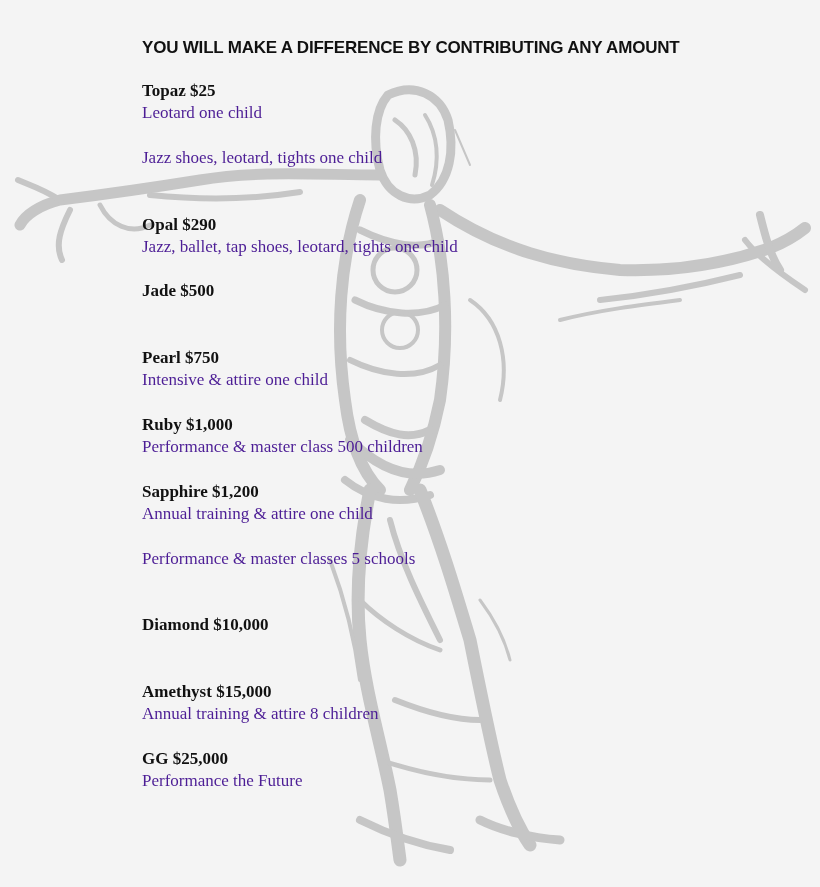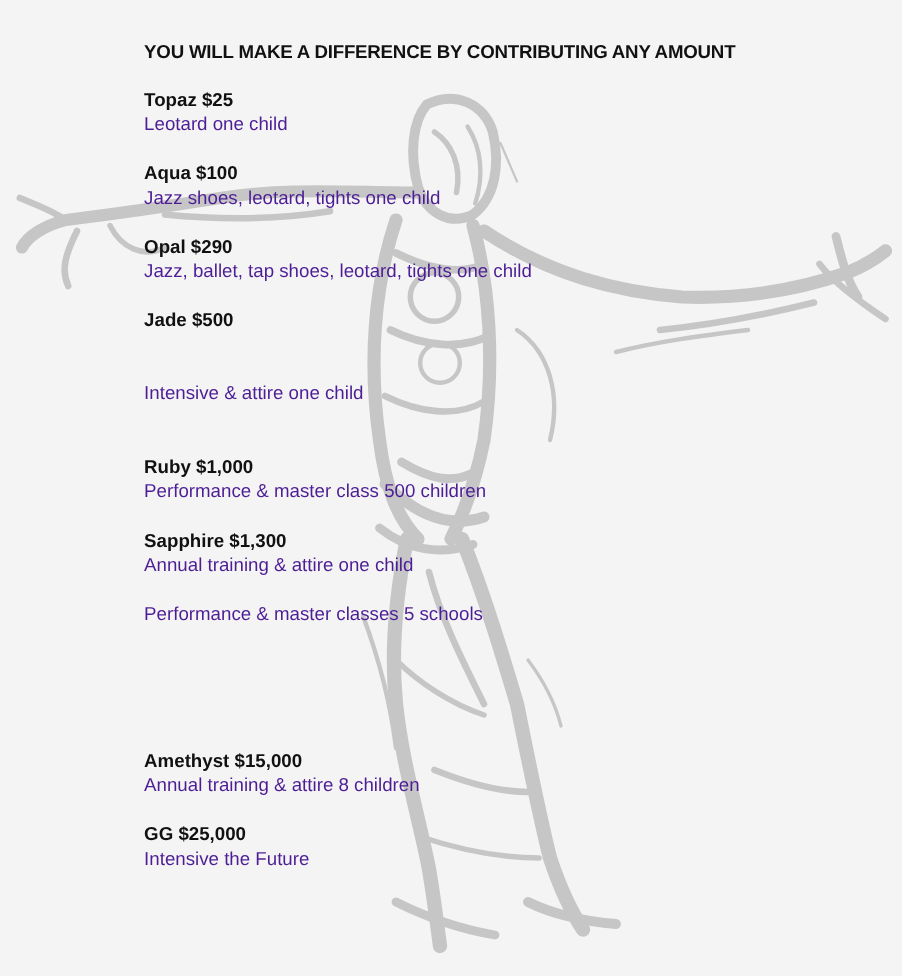--- a/index.html
+++ b/index.html
@@ -10,32 +10,33 @@
       overflow: hidden;
       font-family: "Liberation Sans", sans-serif;
       color: #1a1a1a;
     }
     .figure {
       position: absolute; left: 0; top: 0;
       width: 820px; height: 887px;
       z-index: 0;
     }
     .content {
-      position: absolute; left: 131px; top: 38px;
+      position: absolute; left: 142px; top: 38px;
       z-index: 1;
     }
     .heading {
       font-size: 17px; font-weight: bold;
       letter-spacing: -0.2px;
       margin: 0 0 22px 0;
       white-space: nowrap;
       color: #111;
     }
     .tier {
       height: 66.8px;
+      font-family: Liberation Serif, serif;
     }
     .tier-name {
       font-size: 17px; font-weight: bold;
       line-height: 22px;
       color: #111;
     }
     .tier-desc {
       font-size: 17px;
       line-height: 22px;
       color: #4c1d95;
@@ -92,47 +93,48 @@
 </svg>
 
 <div class="content">
   <div class="heading">YOU WILL MAKE A DIFFERENCE BY CONTRIBUTING ANY AMOUNT</div>
 
   <div class="tier">
     <div class="tier-name">Topaz $25</div>
     <div class="tier-desc">Leotard one child</div>
   </div>
   <div class="tier">
-    <div class="tier-name">Aqua $100</div>
     <div class="tier-desc">Jazz shoes, leotard, tights one child</div>
   </div>
   <div class="tier">
     <div class="tier-name">Opal $290</div>
     <div class="tier-desc">Jazz, ballet, tap shoes, leotard, tights one child</div>
   </div>
   <div class="tier">
     <div class="tier-name">Jade $500</div>
   </div>
   <div class="tier">
+    <div class="tier-name">Pearl $750</div>
     <div class="tier-desc">Intensive &amp; attire one child</div>
   </div>
   <div class="tier">
     <div class="tier-name">Ruby $1,000</div>
     <div class="tier-desc">Performance &amp; master class 500 children</div>
   </div>
   <div class="tier">
-    <div class="tier-name">Sapphire $1,300</div>
+    <div class="tier-name">Sapphire $1,200</div>
     <div class="tier-desc">Annual training &amp; attire one child</div>
   </div>
   <div class="tier">
     <div class="tier-desc">Performance &amp; master classes 5 schools</div>
   </div>
   <div class="tier">
+    <div class="tier-name">Diamond $10,000</div>
   </div>
   <div class="tier">
     <div class="tier-name">Amethyst $15,000</div>
     <div class="tier-desc">Annual training &amp; attire 8 children</div>
   </div>
   <div class="tier">
     <div class="tier-name">GG $25,000</div>
-    <div class="tier-desc">Intensive the Future</div>
+    <div class="tier-desc">Performance the Future</div>
   </div>
 </div>
 
 </body></html>

